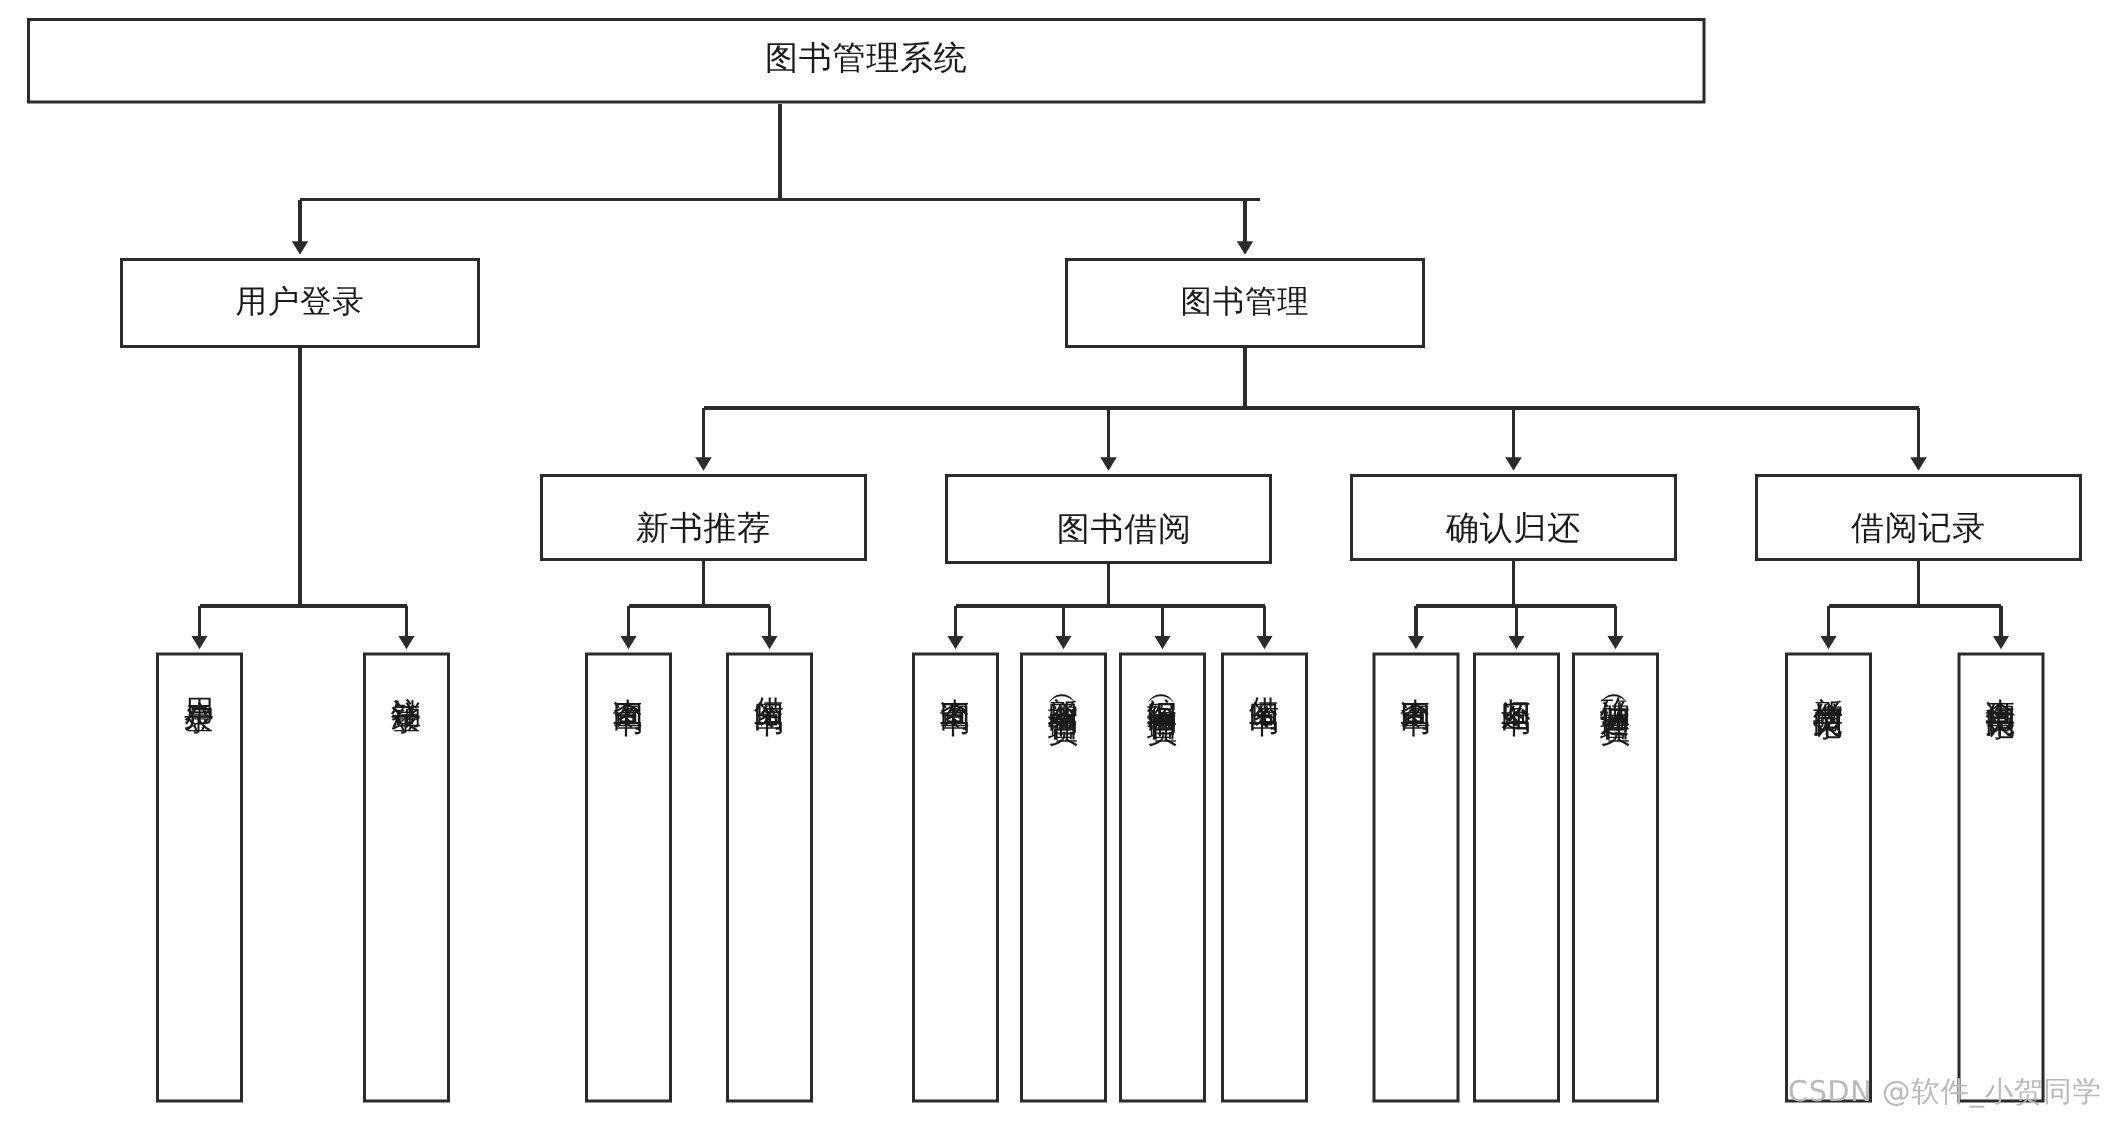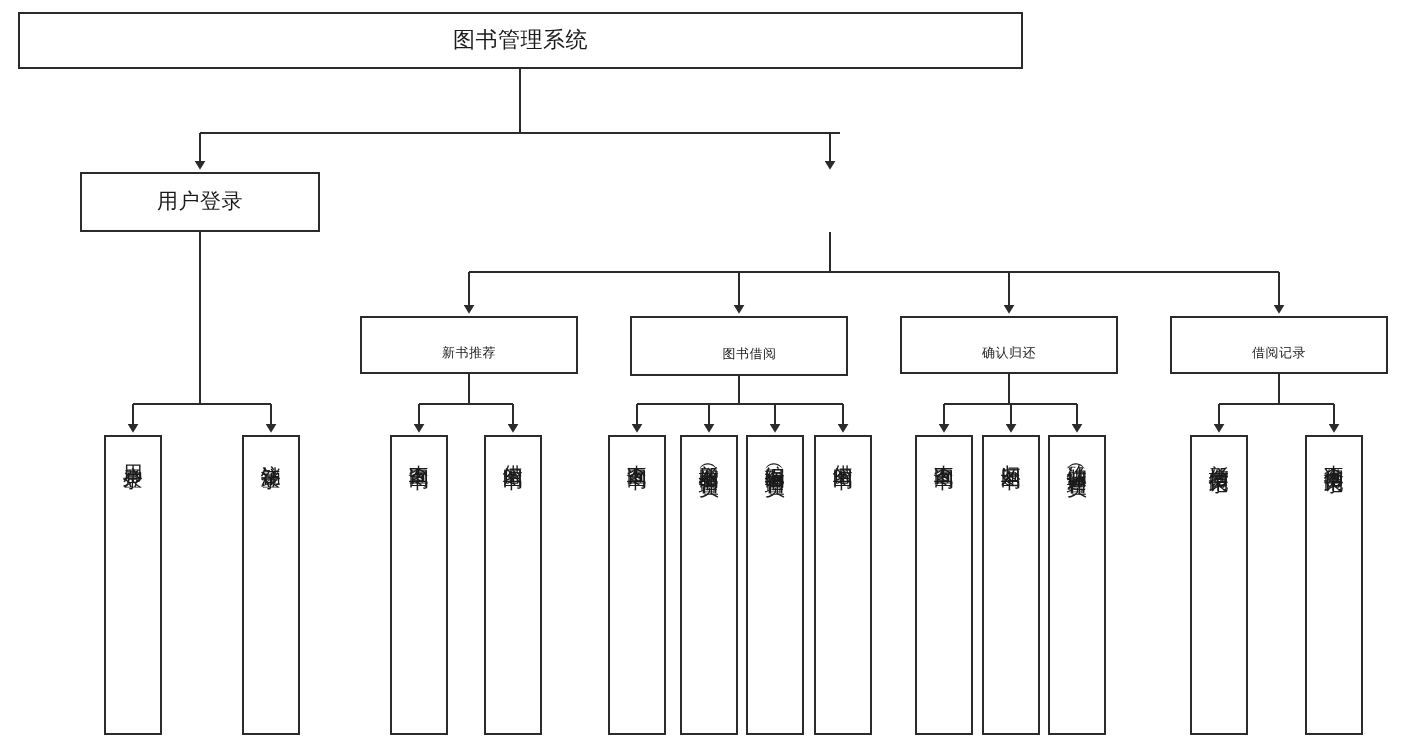--- a/index.html
+++ b/index.html
@@ -46,21 +46,21 @@
   }
   .node.vertical .node-label {
     writing-mode: vertical-rl;
     text-orientation: upright;
     -webkit-writing-mode: vertical-rl;
     letter-spacing: 2px;
     white-space: nowrap;
   }
   .node.root .node-label { font-size: 22px; }
   .node.lvl2 .node-label { font-size: 21px; }
-  .node.lvl3 .node-label { font-size: 13px; margin-top: 16px; }
+  .node.lvl3 .node-label { font-size: 22px; margin-top: 16px; }
   .node.leaf { align-items: flex-start; padding-top: 12px; }
   .node.leaf .node-label { font-size: 20px; }
   .watermark {
     position: absolute;
     color: #b9b9b9;
     font-size: 19px;
     white-space: nowrap;
     z-index: 5;
     letter-spacing: 0.5px;
   }
@@ -113,26 +113,29 @@
       <path d="M1011,404 L1011,425" marker-end="url(#arrow)"></path>
       <path d="M1077,404 L1077,425" marker-end="url(#arrow)"></path>
 
       <path d="M1279,374 L1279,404"></path>
       <path d="M1219,404 L1334,404"></path>
       <path d="M1219,404 L1219,425" marker-end="url(#arrow)"></path>
       <path d="M1334,404 L1334,425" marker-end="url(#arrow)"></path>
     </g>
   </svg>
 
-  <div class="node root" style="left: 18px; top: 12px; width: 1005px; height: 57px;">
+  <div class="node root" style="left: 18px; top: 12px; width: 1119px; height: 57px;">
     <span class="node-label">图书管理系统</span>
   </div>
 
   <div class="node lvl2" style="left: 80px; top: 172px; width: 240px; height: 60px;">
     <span class="node-label">用户登录</span>
+  </div>
+  <div class="node lvl2" style="left: 710px; top: 172px; width: 240px; height: 60px;">
+    <span class="node-label">图书管理</span>
   </div>
 
   <div class="node lvl3" style="left: 360px; top: 316px; width: 218px; height: 58px;">
     <span class="node-label">新书推荐</span>
   </div>
   <div class="node lvl3" style="left: 630px; top: 316px; width: 218px; height: 60px; padding-left: 21px;">
     <span class="node-label">图书借阅</span>
   </div>
   <div class="node lvl3" style="left: 900px; top: 316px; width: 218px; height: 58px;">
     <span class="node-label">确认归还</span>
@@ -174,13 +177,14 @@
   <div class="node leaf vertical" style="left: 1048px; top: 435px; width: 58px; height: 300px;">
     <span class="node-label">确认归还（管理员）</span>
   </div>
   <div class="node leaf vertical" style="left: 1190px; top: 435px; width: 58px; height: 300px;">
     <span class="node-label">新增借阅记录</span>
   </div>
   <div class="node leaf vertical" style="left: 1305px; top: 435px; width: 58px; height: 300px;">
     <span class="node-label">查询借阅记录</span>
   </div>
 
+  <div class="watermark" style="left: 1192px; top: 715px;">CSDN @软件_小贺同学</div>
 </div>
 
 </body></html>

